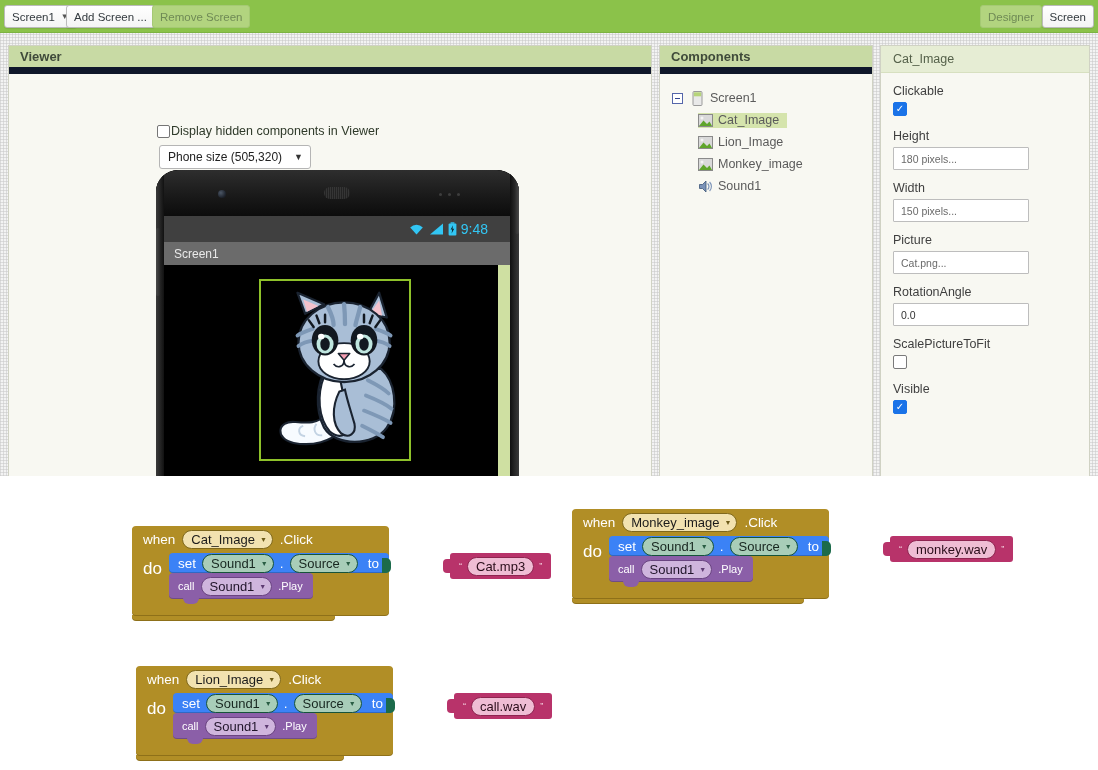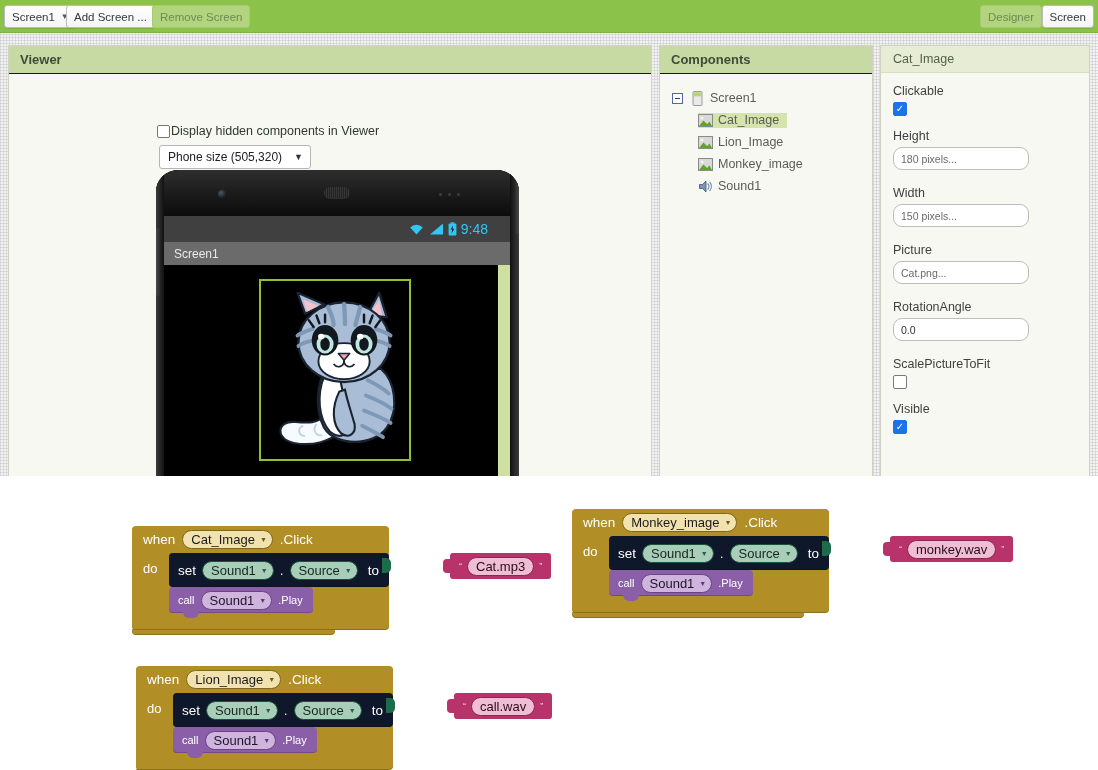--- a/index.html
+++ b/index.html
@@ -42,21 +42,21 @@
       repeating-linear-gradient(90deg, rgba(200,200,200,.55) 0 1px, transparent 1px 3px);
   }
   .panel {
     position: absolute; top: 12px; bottom: -1px;
     background: #f8f8f2;
     border: 1px solid #d0d2c4;
     border-bottom: none;
     overflow: hidden;
   }
   .panel-head {
-    height: 28px; background: #c8daa4; border-bottom: 1px solid #0f172a;
+    height: 28px; background: #c8daa4; border-bottom: 7px solid #0f172a;
     display: flex; align-items: center; padding-left: 11px;
     font-size: 13px; font-weight: bold; color: #3f4a3a;
   }
   #viewer-panel { left: 8px; width: 644px; }
   #components-panel { left: 659px; width: 214px; }
   #properties-panel { left: 880px; width: 210px; }
 
   
   .viewer-body { position: relative; height: 414px; background: #f8f8f2; }
   .hidden-row {
@@ -169,24 +169,24 @@
   
   .prop-name {
     height: 27px; background: #e6edd4; border-bottom: 1px solid #d7e0c0;
     display: flex; align-items: center; padding-left: 12px;
     font-size: 12.5px; color: #55614a;
   }
   .prop-body { padding: 11px 12px 0 12px; }
   .prop-label { font-size: 12.5px; color: #3f3f3f; margin-bottom: 4px; }
   .prop-field {
     width: 136px; height: 23px; background: #fff;
-    border: 1px solid #bdbdbd; border-radius: 9px;
+    border: 1px solid #bdbdbd; border-radius: 1px;
     font-size: 10.5px; color: #6a6a6a;
     display: flex; align-items: center; padding-left: 7px;
-    margin-bottom: 16px; cursor: text;
+    margin-bottom: 11px; cursor: text;
   }
   .prop-chk {
     width: 14px; height: 14px; border-radius: 2px; margin-bottom: 13px;
     cursor: pointer;
   }
   .prop-chk.on {
     background: #1a73e8; border: 1px solid #1a73e8;
     display: flex; align-items: center; justify-content: center;
     color: #fff; font-size: 10px; line-height: 1;
   }
@@ -197,33 +197,33 @@
   .blk { position: absolute; font-family: "Liberation Sans", sans-serif; }
 
   
   .hat { position: relative; background: #b18e26; border-radius: 4px; box-shadow: 0 1px 0 #8e7019; }
   .hat-top { display: flex; align-items: center; height: 27px; padding: 0 9px 0 11px; gap: 7px; }
   .hat-body { display: flex; padding: 0 0 0 11px; }
   .hat-do { width: 26px; padding-top: 6px; }
   .hat-stack { display: flex; flex-direction: column; }
   .hat-foot { height: 16px; }
   .wtxt { color: #fff; font-size: 13.5px; }
-  .dtxt { color: #fff; font-size: 13px; }
+  .dtxt { color: #fff; font-size: 17px; }
 
   .field {
     background: #f2e2b0; border: 1px solid #7f681c; border-radius: 10px;
     height: 19px; display: inline-flex; align-items: center;
     padding: 0 5px 0 8px; font-size: 13px; color: #1b1b1b; gap: 5px; cursor: pointer;
   }
   .field .dd { font-size: 7px; color: #6b5a18; }
 
   
   .setblk {
-    background: #0f172a; border-radius: 4px;
-    height: 34px; display: flex; align-items: center; gap: 6px;
+    background: #3b82f6; border-radius: 4px;
+    height: 20px; display: flex; align-items: center; gap: 6px;
     padding: 0 0 0 9px; position: relative;
     box-shadow: inset 0 -1px 0 rgba(0,0,0,.2);
   }
   .setblk .lbl { color: #fff; font-size: 13.5px; }
   .gfield {
     background: #a8cdb8; border: 1px solid #16533a; border-radius: 10px;
     height: 19px; display: inline-flex; align-items: center;
     padding: 0 5px 0 8px; font-size: 13px; color: #17261f; gap: 5px; cursor: pointer;
   }
   .gfield .dd { font-size: 7px; color: #2a5d44; }

